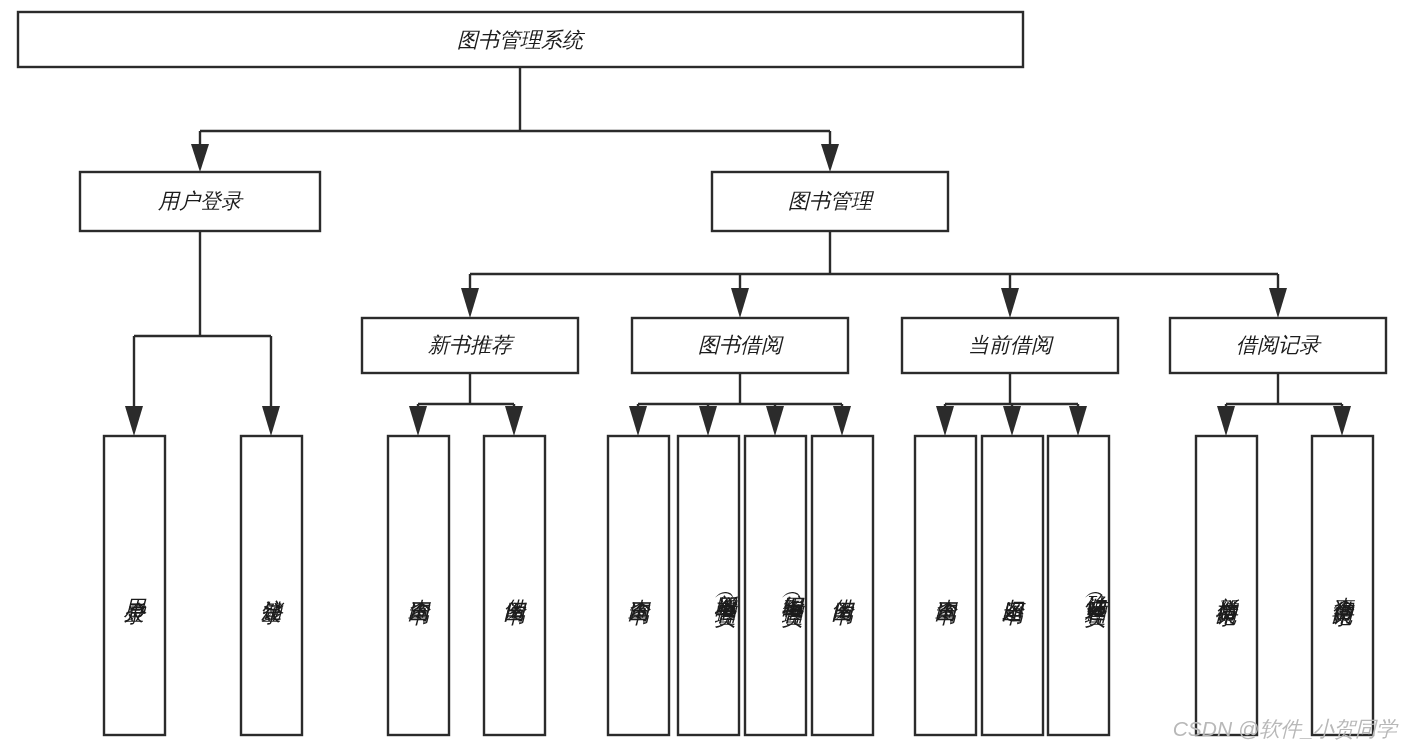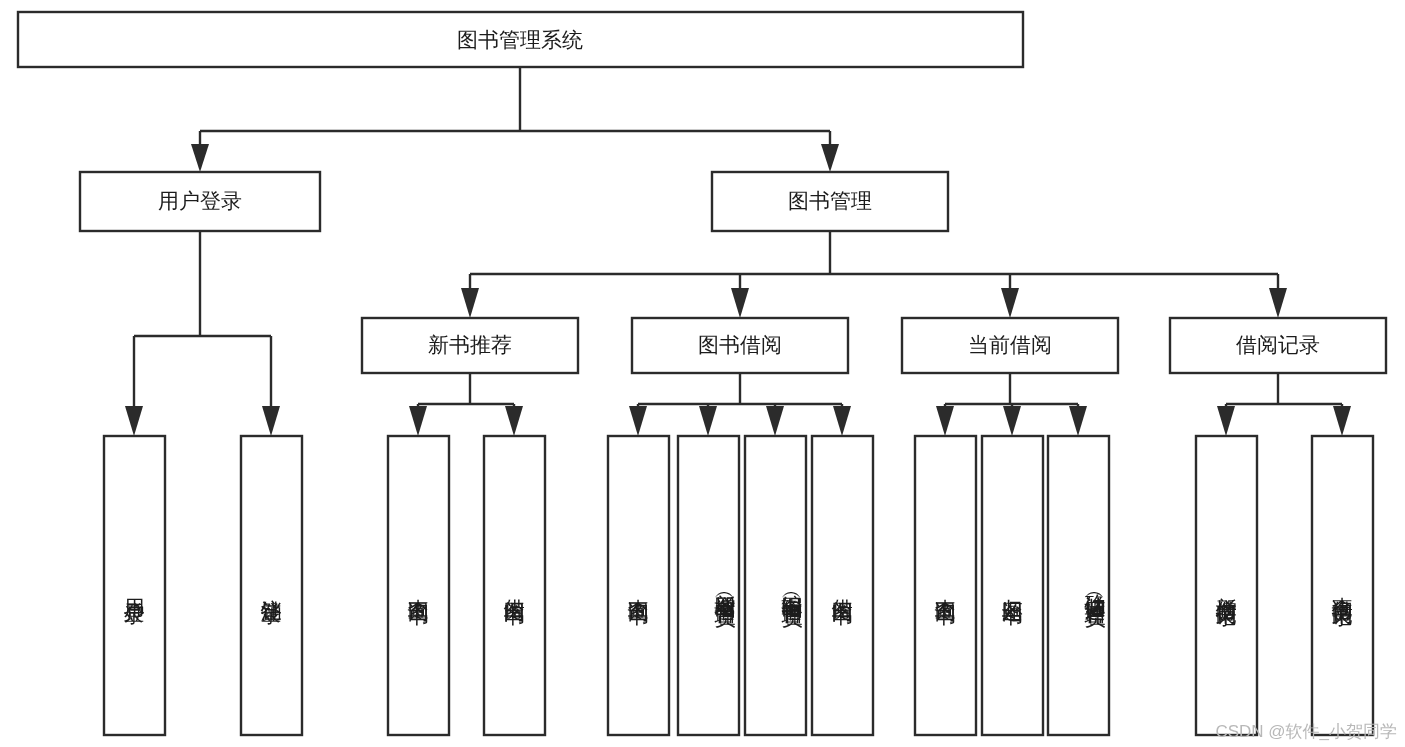--- a/index.html
+++ b/index.html
@@ -9,20 +9,21 @@
   }
   body {
     font-family: "Liberation Sans", "DejaVu Sans", sans-serif;
   }
   #diagram-root {
     position: relative;
     width: 1405px;
     height: 747px;
     background: #ffffff;
     overflow: hidden;
+    font-style: italic;
   }
   svg.flow {
     position: absolute;
     left: 0;
     top: 0;
     width: 1405px;
     height: 747px;
   }
   .node-box {
     fill: #ffffff;
@@ -62,21 +63,21 @@
     justify-content: center;
     text-align: center;
     pointer-events: none;
     user-select: none;
   }
   .watermark {
     position: absolute;
     right: 8px;
     bottom: 4px;
     font-family: "Liberation Sans", "DejaVu Sans", sans-serif;
-    font-size: 17px;
+    font-size: 21px;
     color: #b8b8b8;
     white-space: nowrap;
     user-select: none;
     margin-left: 12px;
   }
 </style>
 </head>
 <body>
 
 <div id="diagram-root">

